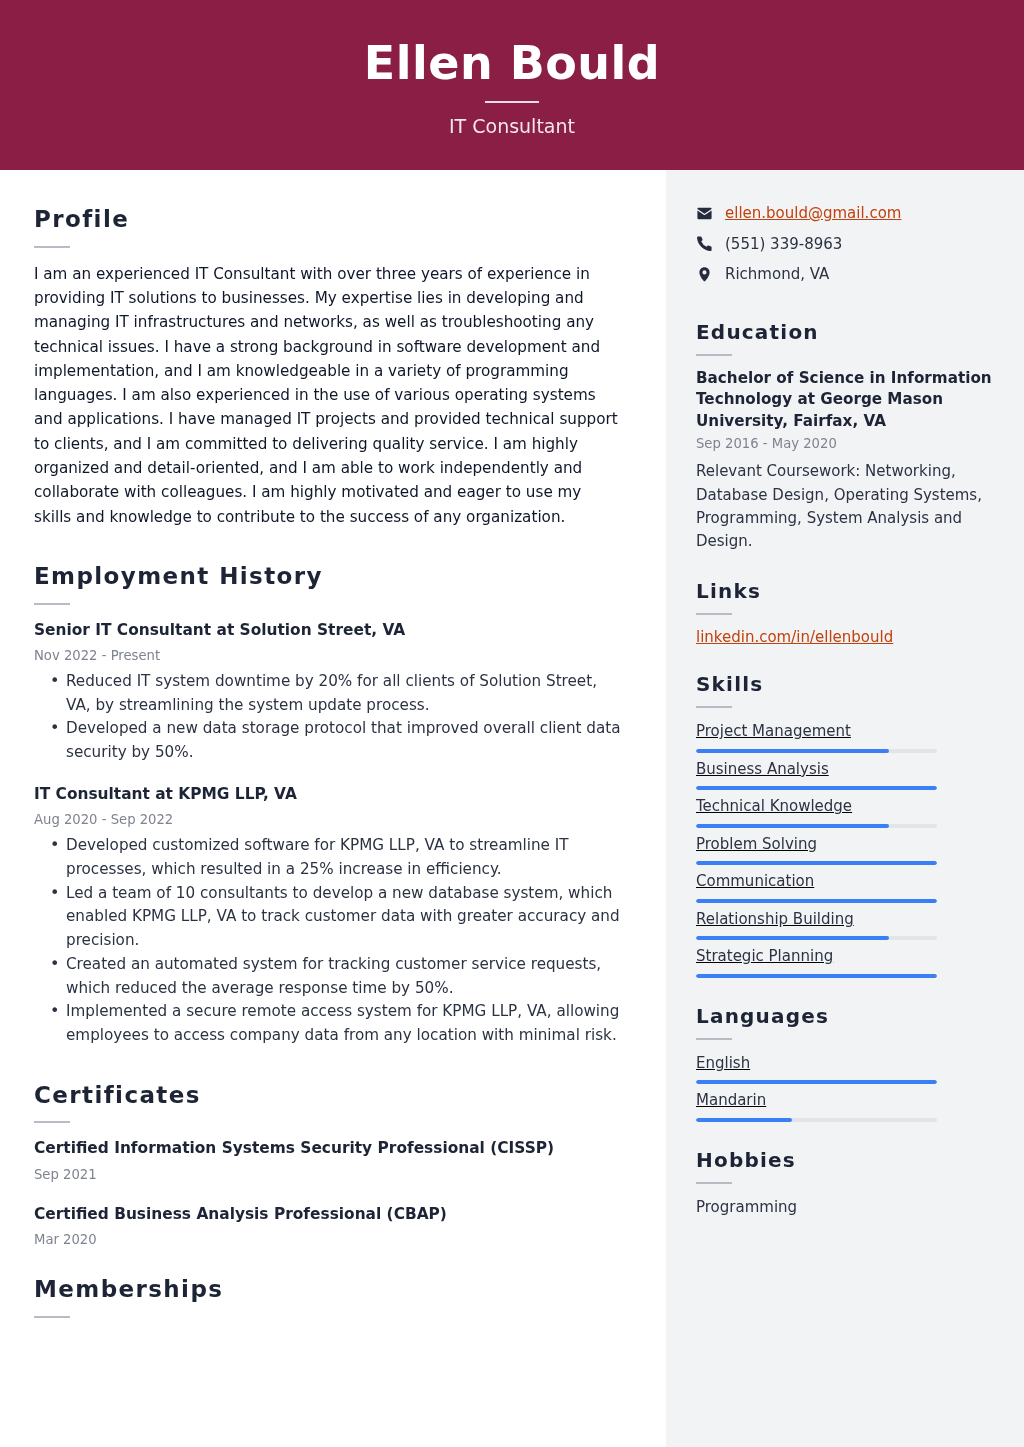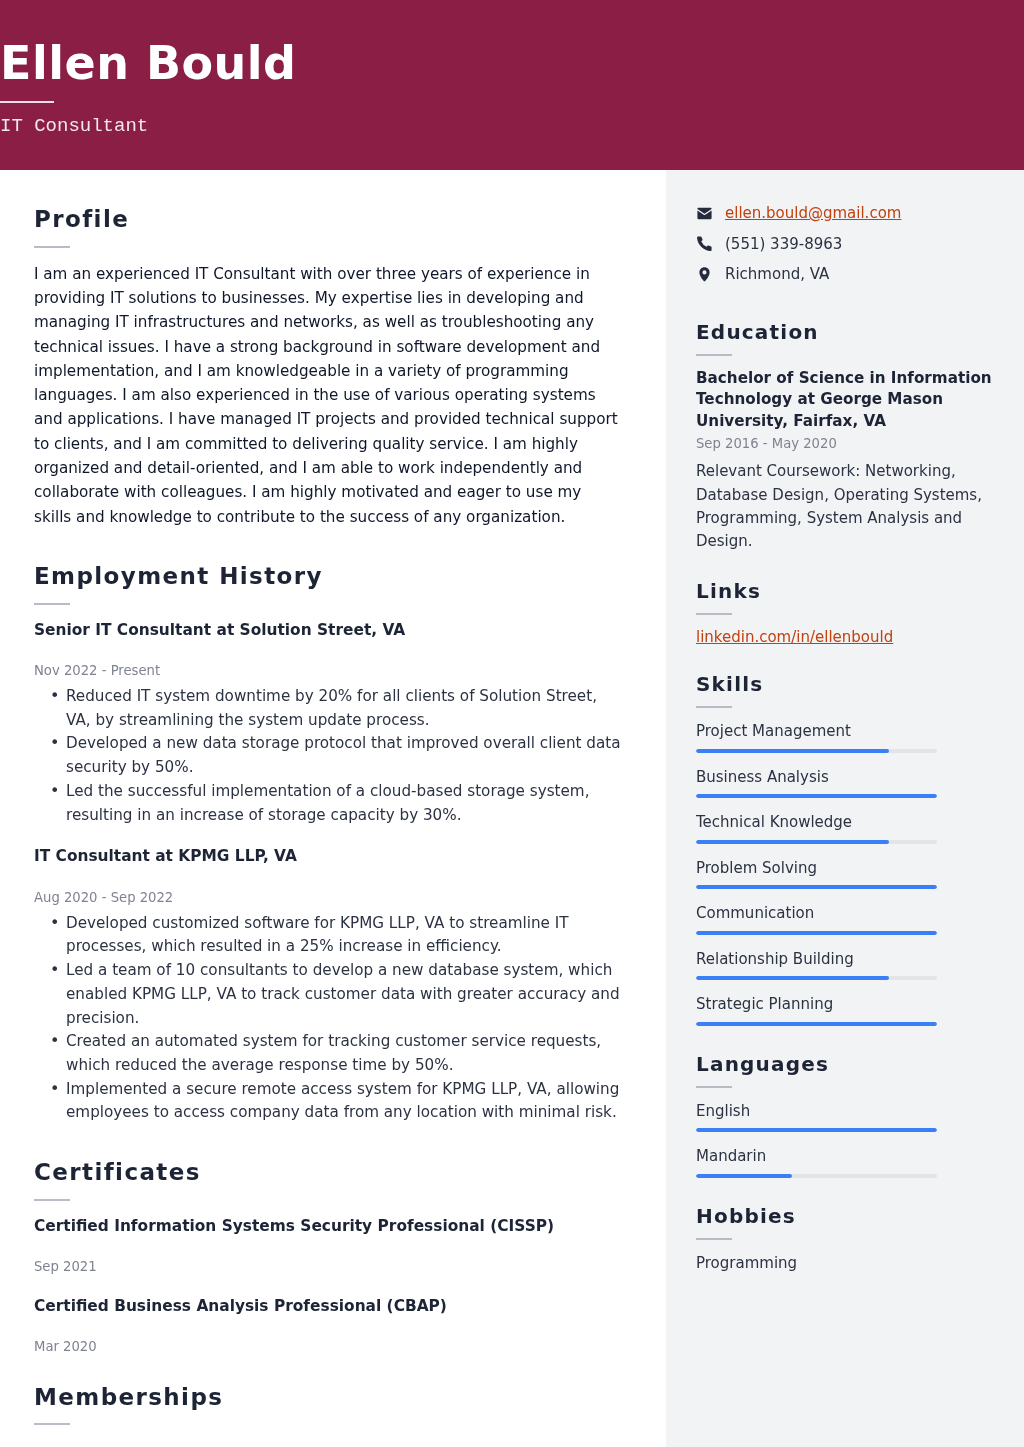--- a/index.html
+++ b/index.html
@@ -16,42 +16,41 @@
     overflow: hidden;
     background: #ffffff;
   }
 
   
   .header {
     height: 170px;
     background: #8a1e45;
     display: flex;
     flex-direction: column;
-    align-items: flex-start;
+    align-items: center;
     justify-content: center;
     padding-top: 6px;
   }
   .header-name {
     font-size: 46px;
     font-weight: bold;
     color: #ffffff;
     letter-spacing: 0.5px;
     line-height: 1.05;
   }
   .header-rule {
     width: 54px;
     height: 2px;
     background: rgba(255,255,255,0.85);
     margin: 14px 0 12px 0;
   }
   .header-title {
     font-size: 19px;
     color: #f4e7ec;
     font-weight: normal;
-    font-family: Liberation Mono, monospace;
   }
 
   
   .body {
     display: flex;
     align-items: stretch;
     height: 1277px;
   }
   .main-col {
     width: 666px;
@@ -96,21 +95,21 @@
   .job-title, .cert-title {
     font-size: 15.4px;
     font-weight: bold;
     color: #1d2435;
     line-height: 1.45;
   }
   .job-date, .cert-date {
     font-size: 13.2px;
     color: #7e838f;
     line-height: 1.6;
-    margin-top: 19px;
+    margin-top: 4px;
   }
   .bullets {
     list-style: none;
     margin: 4px 0 0 0;
     padding: 0;
   }
   .bullets li {
     position: relative;
     padding-left: 32px;
     font-size: 15.2px;
@@ -169,21 +168,21 @@
     margin-top: 1px;
   }
   .edu-desc {
     font-size: 15px;
     color: #2b3242;
     line-height: 1.55;
     margin-top: 6px;
   }
 
   
-  .bar-item { margin-bottom: 13px; }
+  .bar-item { margin-bottom: 5px; text-decoration: underline; }
   .bar-label {
     font-size: 15px;
     color: #2b3242;
     line-height: 1.5;
     margin-bottom: 6px;
   }
   .bar-track {
     width: 241px;
     height: 4px;
     background: #e2e4e8;
@@ -226,21 +225,20 @@
       <div class="sec-block">
         <div class="sec-h">Employment History</div>
         <div class="sec-rule"></div>
 
         <div class="job-entry">
           <div class="job-title">Senior IT Consultant at Solution Street, VA</div>
           <div class="job-date">Nov 2022 - Present</div>
           <ul class="bullets">
             <li>Reduced IT system downtime by 20% for all clients of Solution Street, VA, by streamlining the system update process.</li>
             <li>Developed a new data storage protocol that improved overall client data security by 50%.</li>
-            <li>Led the successful implementation of a cloud-based storage system, resulting in an increase of storage capacity by 30%.</li>
           </ul>
         </div>
 
         <div class="job-entry">
           <div class="job-title">IT Consultant at KPMG LLP, VA</div>
           <div class="job-date">Aug 2020 - Sep 2022</div>
           <ul class="bullets">
             <li>Developed customized software for KPMG LLP, VA to streamline IT processes, which resulted in a 25% increase in efficiency.</li>
             <li>Led a team of 10 consultants to develop a new database system, which enabled KPMG LLP, VA to track customer data with greater accuracy and precision.</li>
             <li>Created an automated system for tracking customer service requests, which reduced the average response time by 50%.</li>

